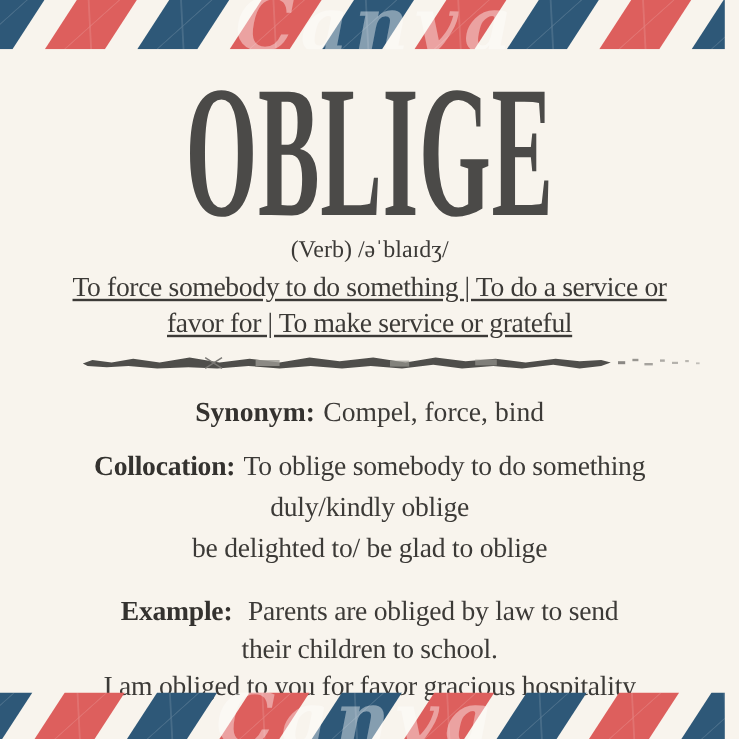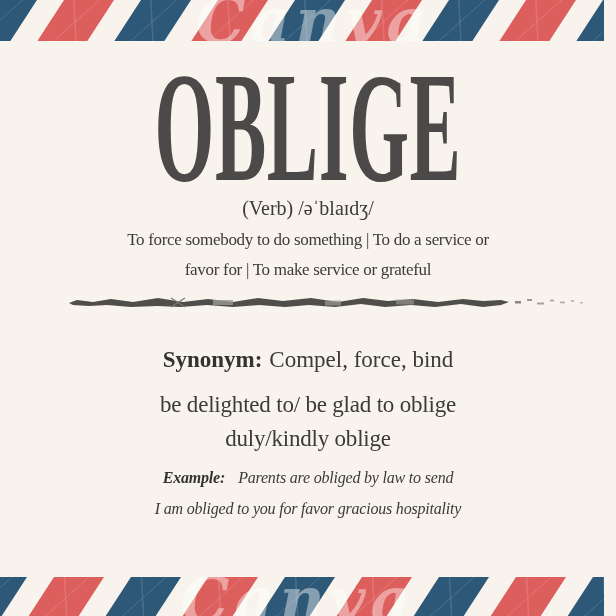--- a/index.html
+++ b/index.html
@@ -40,25 +40,25 @@
   
   .content{position:absolute;top:0;left:0;right:0;text-align:center;}
   .title-wrap{margin-top:49px;height:148px;line-height:148px;}
   .title{
     display:inline-block;font-weight:bold;font-size:148px;line-height:1;
     color:var(--title-text,#4b4a48);
     transform:scale(0.52,1.06);transform-origin:center top;
     letter-spacing:1px;white-space:nowrap;
   }
   .pron{font-size:20px;margin-top:0;color:var(--body-text,#3c3a37);}
-  .definition{font-size:17px;line-height:30px;margin-top:5px;letter-spacing:-0.3px;}
+  .definition{font-size:23px;line-height:30px;margin-top:5px;letter-spacing:-0.3px;text-decoration:underline;}
   .divider{display:block;margin:4px auto 0;transform:translateX(20px);}
-  .synonym{margin-top:32px;font-size:23px;}
+  .synonym{margin-top:16px;font-size:23px;}
   .collocation{margin-top:15px;font-size:23px;line-height:34px;letter-spacing:-0.2px;}
-  .example{margin-top:6px;font-size:16px;line-height:31px;letter-spacing:-0.2px;font-style:italic;}
+  .example{margin-top:20px;font-size:23px;line-height:31px;letter-spacing:-0.2px;}
   .lbl{font-weight:bold;color:#34322f;padding-right:7px;}
   .lbl-wide{padding-right:13px;}
 </style>
 </head>
 <body>
 
 <div class="band band-top">
   <div class="stripes">
     <div class="stripe s-blue"></div>
     <div class="stripe s-red"></div>
@@ -100,28 +100,32 @@
       <rect x="508" y="11" width="3" height="1.8" opacity="0.45"></rect>
       <rect x="517" y="13" width="3" height="1.5" opacity="0.4"></rect>
     </g>
   </svg>
 
   <div class="synonym">
     <span class="lbl">Synonym:</span><span>Compel, force, bind</span>
   </div>
 
   <div class="collocation">
+    <div>
+      <span class="lbl">Collocation:</span><span>To oblige somebody to do something</span>
+    </div>
+    <div>duly/kindly oblige</div>
     <div>be delighted to/ be glad to oblige</div>
-    <div>duly/kindly oblige</div>
   </div>
 
   <div class="example">
     <div>
       <span class="lbl lbl-wide">Example:</span><span>Parents are obliged by law to send</span>
     </div>
+    <div>their children to school.</div>
     <div>I am obliged to you for favor gracious hospitality</div>
   </div>
 </div>
 
 <div class="band band-bottom">
   <div class="stripes">
     <div class="stripe s-blue"></div>
     <div class="stripe s-red"></div>
     <div class="stripe s-blue"></div>
     <div class="stripe s-red"></div>

